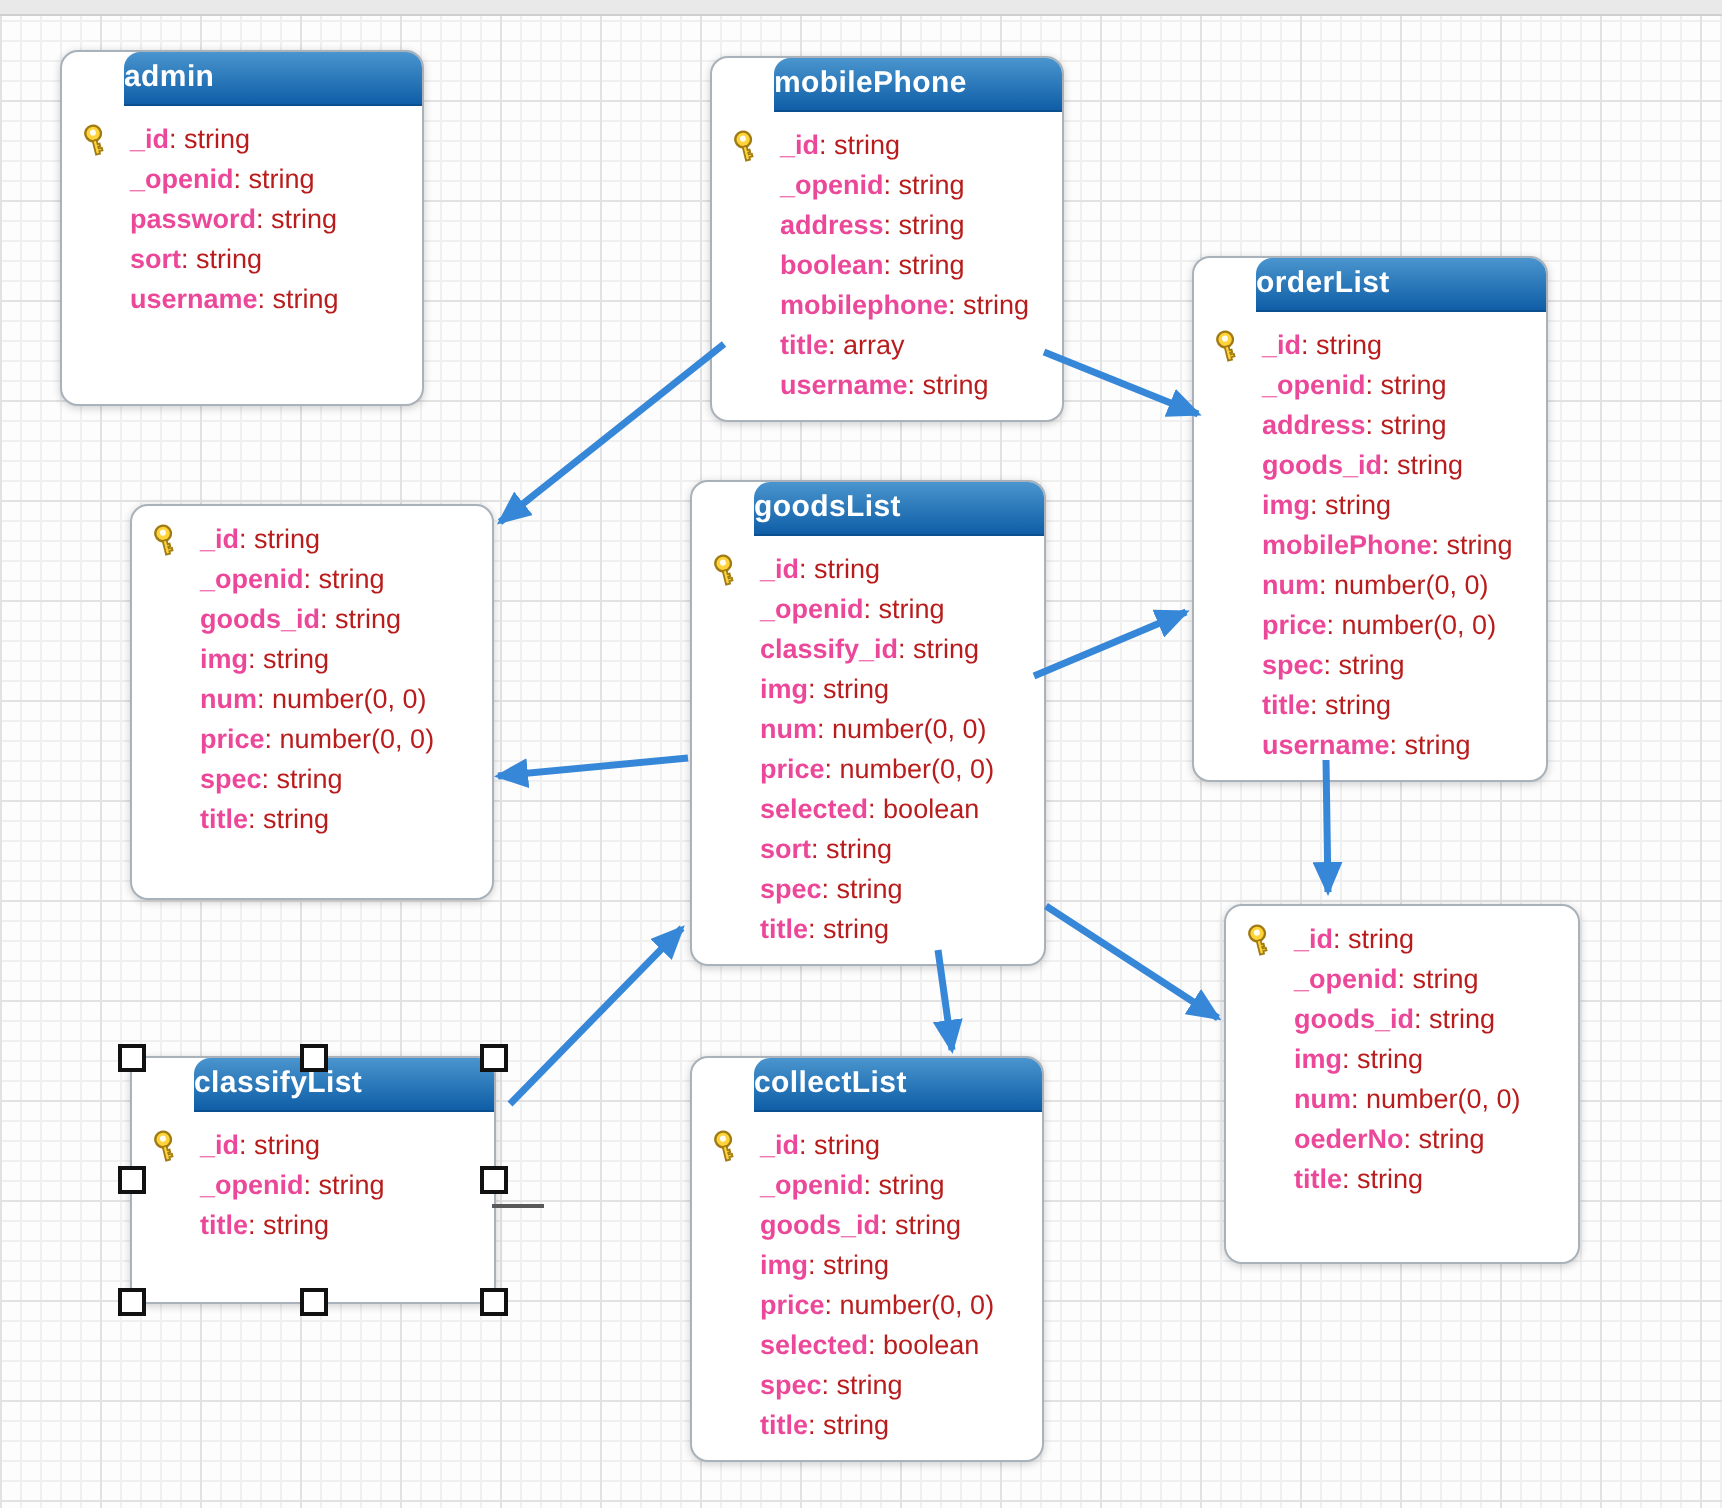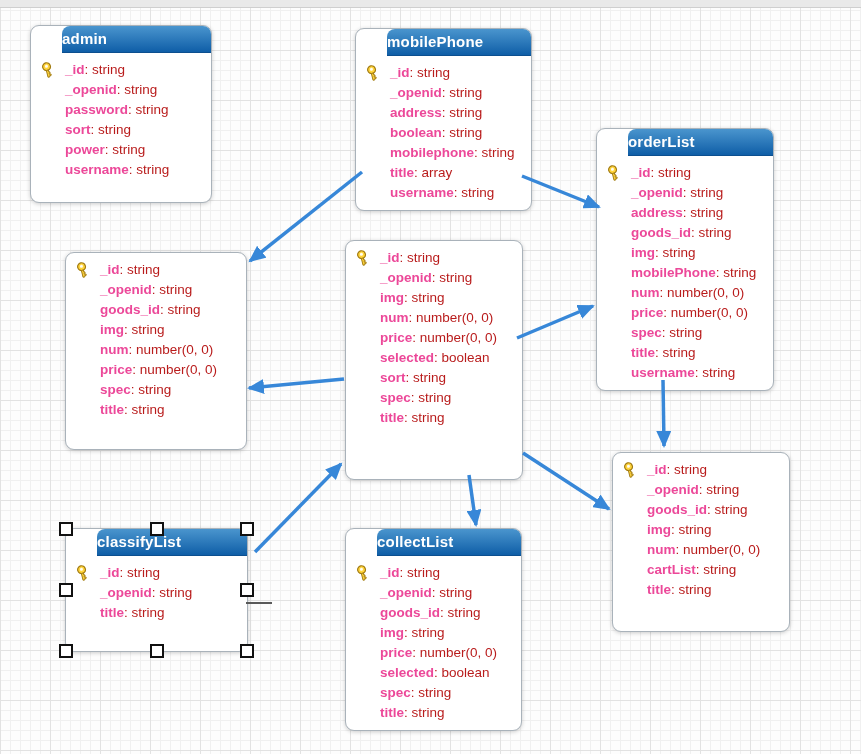--- a/index.html
+++ b/index.html
@@ -73,21 +73,20 @@
         <div class="field-row"><svg class="key-slot" viewBox="0 0 17 17">
     <g transform="rotate(-14 8.5 8.5)">
       <circle cx="8.5" cy="4.6" r="3.9" fill="#ffd43b" stroke="#a07a12" stroke-width="1.2"></circle>
       <circle cx="8.5" cy="4.2" r="1.5" fill="#fffdf2"></circle>
       <path d="M7.4 8.2 L7.4 15.2 L9.4 15.2 L9.4 14 L11 14 L11 12.6 L9.4 12.6 L9.4 11.6 L10.4 11.6 L10.4 10.3 L9.4 10.3 L9.4 8.2 Z" fill="#ffd43b" stroke="#a07a12" stroke-width="0.9"></path>
     </g>
   </svg><span class="fname">_id</span><span class="ftype">: string</span></div>
         <div class="field-row"><span class="fname">_openid</span><span class="ftype">: string</span></div>
         <div class="field-row"><span class="fname">password</span><span class="ftype">: string</span></div>
         <div class="field-row"><span class="fname">sort</span><span class="ftype">: string</span></div>
-        <div class="field-row"><span class="fname">power</span><span class="ftype">: string</span></div>
         <div class="field-row"><span class="fname">username</span><span class="ftype">: string</span></div>
       </div>
   </div>
     <div class="entity" style="left: 355px; top: 28px; width: 175px; min-height: 176px;">
     <div class="entity-header">
       <span>mobilePhone</span>
     </div>
     <div class="entity-body">
         <div class="field-row"><svg class="key-slot" viewBox="0 0 17 17">
     <g transform="rotate(-14 8.5 8.5)">
@@ -140,29 +139,33 @@
         <div class="field-row"><span class="fname">_openid</span><span class="ftype">: string</span></div>
         <div class="field-row"><span class="fname">goods_id</span><span class="ftype">: string</span></div>
         <div class="field-row"><span class="fname">img</span><span class="ftype">: string</span></div>
         <div class="field-row"><span class="fname">num</span><span class="ftype">: number(0, 0)</span></div>
         <div class="field-row"><span class="fname">price</span><span class="ftype">: number(0, 0)</span></div>
         <div class="field-row"><span class="fname">spec</span><span class="ftype">: string</span></div>
         <div class="field-row"><span class="fname">title</span><span class="ftype">: string</span></div>
       </div>
   </div>
     <div class="entity" style="left: 345px; top: 240px; width: 176px; min-height: 238px;">
-    <div class="entity-body">
-        <div class="field-row"><svg class="key-slot" viewBox="0 0 17 17">
-    <g transform="rotate(-14 8.5 8.5)">
-      <circle cx="8.5" cy="4.6" r="3.9" fill="#ffd43b" stroke="#a07a12" stroke-width="1.2"></circle>
-      <circle cx="8.5" cy="4.2" r="1.5" fill="#fffdf2"></circle>
-      <path d="M7.4 8.2 L7.4 15.2 L9.4 15.2 L9.4 14 L11 14 L11 12.6 L9.4 12.6 L9.4 11.6 L10.4 11.6 L10.4 10.3 L9.4 10.3 L9.4 8.2 Z" fill="#ffd43b" stroke="#a07a12" stroke-width="0.9"></path>
-    </g>
-  </svg><span class="fname">_id</span><span class="ftype">: string</span></div>
-        <div class="field-row"><span class="fname">_openid</span><span class="ftype">: string</span></div>
+    <div class="entity-header">
+      <span>goodsList</span>
+    </div>
+    <div class="entity-body">
+        <div class="field-row"><svg class="key-slot" viewBox="0 0 17 17">
+    <g transform="rotate(-14 8.5 8.5)">
+      <circle cx="8.5" cy="4.6" r="3.9" fill="#ffd43b" stroke="#a07a12" stroke-width="1.2"></circle>
+      <circle cx="8.5" cy="4.2" r="1.5" fill="#fffdf2"></circle>
+      <path d="M7.4 8.2 L7.4 15.2 L9.4 15.2 L9.4 14 L11 14 L11 12.6 L9.4 12.6 L9.4 11.6 L10.4 11.6 L10.4 10.3 L9.4 10.3 L9.4 8.2 Z" fill="#ffd43b" stroke="#a07a12" stroke-width="0.9"></path>
+    </g>
+  </svg><span class="fname">_id</span><span class="ftype">: string</span></div>
+        <div class="field-row"><span class="fname">_openid</span><span class="ftype">: string</span></div>
+        <div class="field-row"><span class="fname">classify_id</span><span class="ftype">: string</span></div>
         <div class="field-row"><span class="fname">img</span><span class="ftype">: string</span></div>
         <div class="field-row"><span class="fname">num</span><span class="ftype">: number(0, 0)</span></div>
         <div class="field-row"><span class="fname">price</span><span class="ftype">: number(0, 0)</span></div>
         <div class="field-row"><span class="fname">selected</span><span class="ftype">: boolean</span></div>
         <div class="field-row"><span class="fname">sort</span><span class="ftype">: string</span></div>
         <div class="field-row"><span class="fname">spec</span><span class="ftype">: string</span></div>
         <div class="field-row"><span class="fname">title</span><span class="ftype">: string</span></div>
       </div>
   </div>
     <div class="entity" style="left: 612px; top: 452px; width: 176px; min-height: 178px;">
@@ -171,21 +174,21 @@
     <g transform="rotate(-14 8.5 8.5)">
       <circle cx="8.5" cy="4.6" r="3.9" fill="#ffd43b" stroke="#a07a12" stroke-width="1.2"></circle>
       <circle cx="8.5" cy="4.2" r="1.5" fill="#fffdf2"></circle>
       <path d="M7.4 8.2 L7.4 15.2 L9.4 15.2 L9.4 14 L11 14 L11 12.6 L9.4 12.6 L9.4 11.6 L10.4 11.6 L10.4 10.3 L9.4 10.3 L9.4 8.2 Z" fill="#ffd43b" stroke="#a07a12" stroke-width="0.9"></path>
     </g>
   </svg><span class="fname">_id</span><span class="ftype">: string</span></div>
         <div class="field-row"><span class="fname">_openid</span><span class="ftype">: string</span></div>
         <div class="field-row"><span class="fname">goods_id</span><span class="ftype">: string</span></div>
         <div class="field-row"><span class="fname">img</span><span class="ftype">: string</span></div>
         <div class="field-row"><span class="fname">num</span><span class="ftype">: number(0, 0)</span></div>
-        <div class="field-row"><span class="fname">cartList</span><span class="ftype">: string</span></div>
+        <div class="field-row"><span class="fname">oederNo</span><span class="ftype">: string</span></div>
         <div class="field-row"><span class="fname">title</span><span class="ftype">: string</span></div>
       </div>
   </div>
     <div class="entity" style="left: 65px; top: 528px; width: 181px; min-height: 122px;">
     <div class="entity-header">
       <span>classifyList</span>
     </div>
     <div class="entity-body">
         <div class="field-row"><svg class="key-slot" viewBox="0 0 17 17">
     <g transform="rotate(-14 8.5 8.5)">

